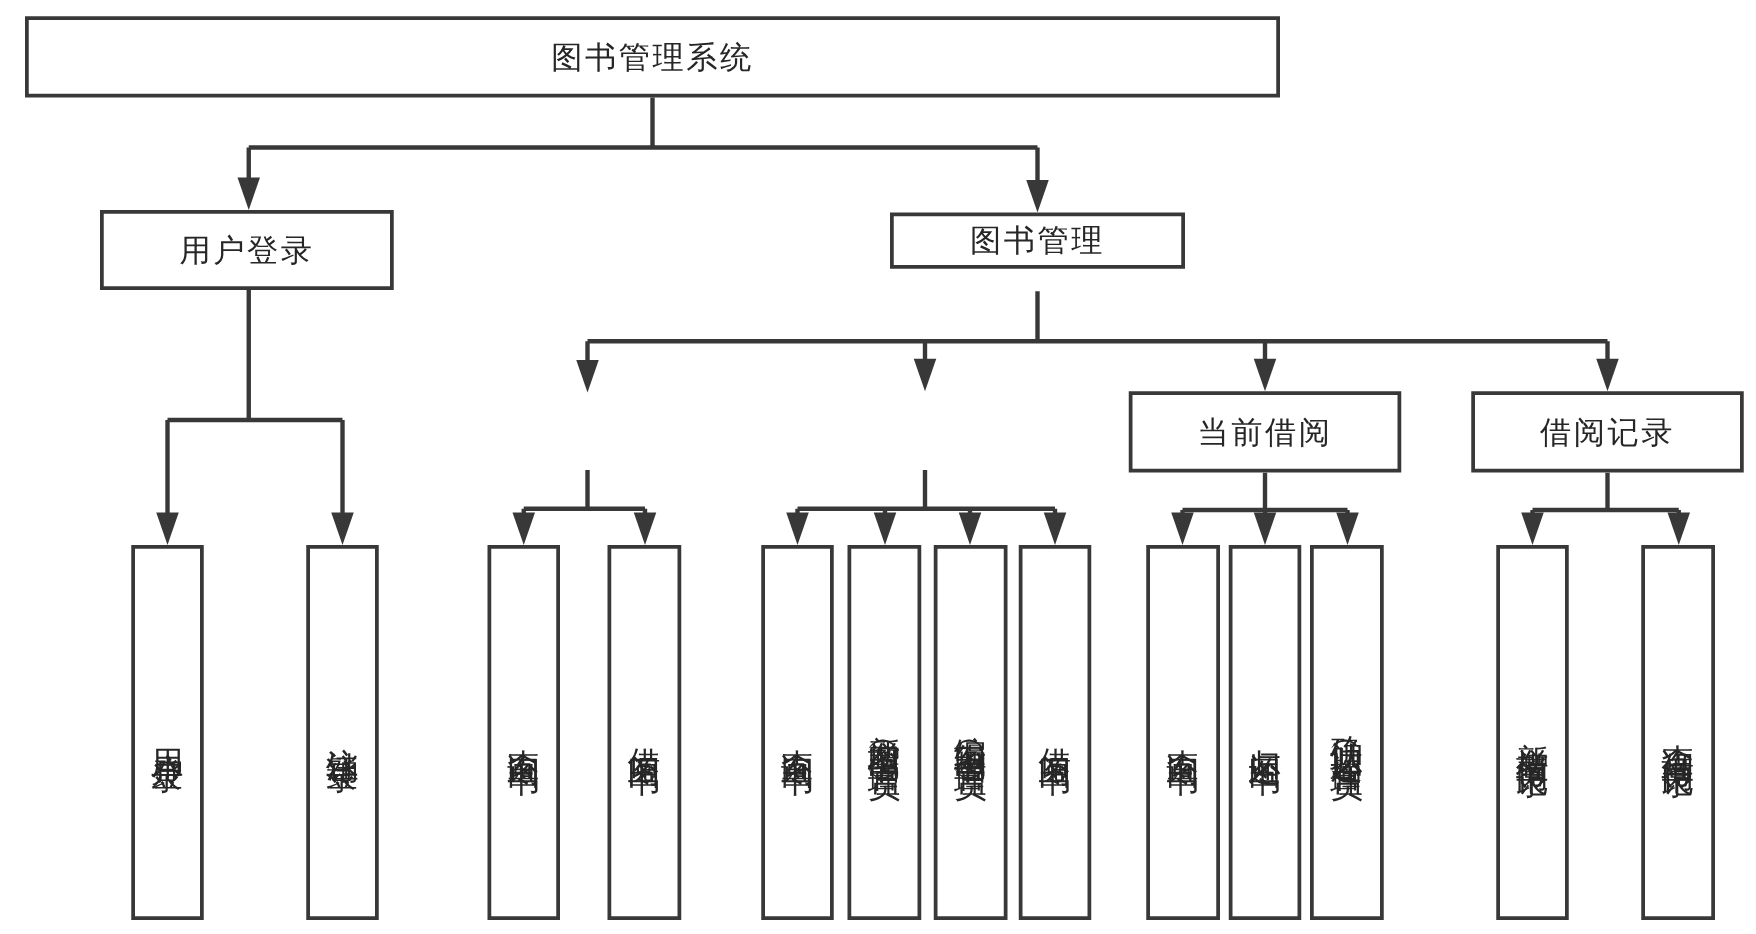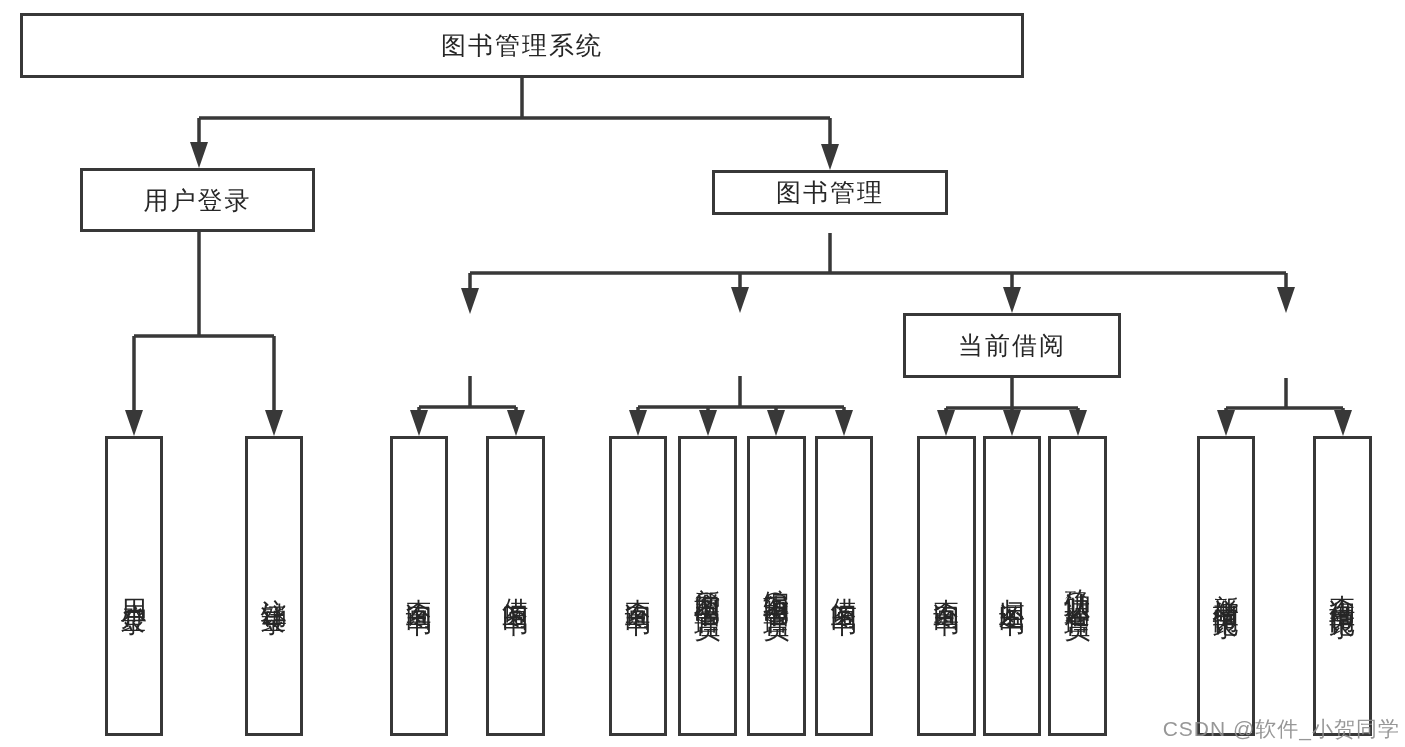--- a/index.html
+++ b/index.html
@@ -68,33 +68,33 @@
     <polygon points="1217,410 1235,410 1226,436"></polygon>
     <polygon points="1334,410 1352,410 1343,436"></polygon>
   </svg>
 
   <div class="hbox" style="left:20px;top:13px;width:1004px;height:65px;">图书管理系统</div>
 
   <div class="hbox" style="left:80px;top:168px;width:235px;height:64px;">用户登录</div>
   <div class="hbox" style="left:712px;top:170px;width:236px;height:45px;">图书管理</div>
 
   <div class="hbox" style="left:903px;top:313px;width:218px;height:65px;text-align:right;">当前借阅</div>
+  <div class="hbox" style="left:1177px;top:313px;width:218px;height:65px;">借阅记录</div>
 
   <div class="vbox" style="left:105px;width:58px;">用户登录</div>
   <div class="vbox" style="left:245px;width:58px;">注销登录</div>
 
   <div class="vbox" style="left:390px;width:58px;">查询图书</div>
   <div class="vbox" style="left:486px;width:59px;">借阅图书</div>
 
   <div class="vbox" style="left:609px;width:58px;">查询图书</div>
   <div class="vbox" style="left:678px;width:59px;">新增图书（管理员）</div>
   <div class="vbox" style="left:747px;width:59px;">编辑图书（管理员）</div>
   <div class="vbox" style="left:815px;width:58px;">借阅图书</div>
 
   <div class="vbox" style="left:917px;width:59px;">查询图书</div>
   <div class="vbox" style="left:983px;width:58px;">归还图书</div>
   <div class="vbox" style="left:1048px;width:59px;">确认归还（管理员）</div>
 
   <div class="vbox" style="left:1197px;width:58px;">新增借阅记录</div>
   <div class="vbox" style="left:1313px;width:59px;">查询借阅记录</div>
 
-  <div class="watermark">CSDN @软件_小贺同学</div>
 </div>
 
 </body></html>

